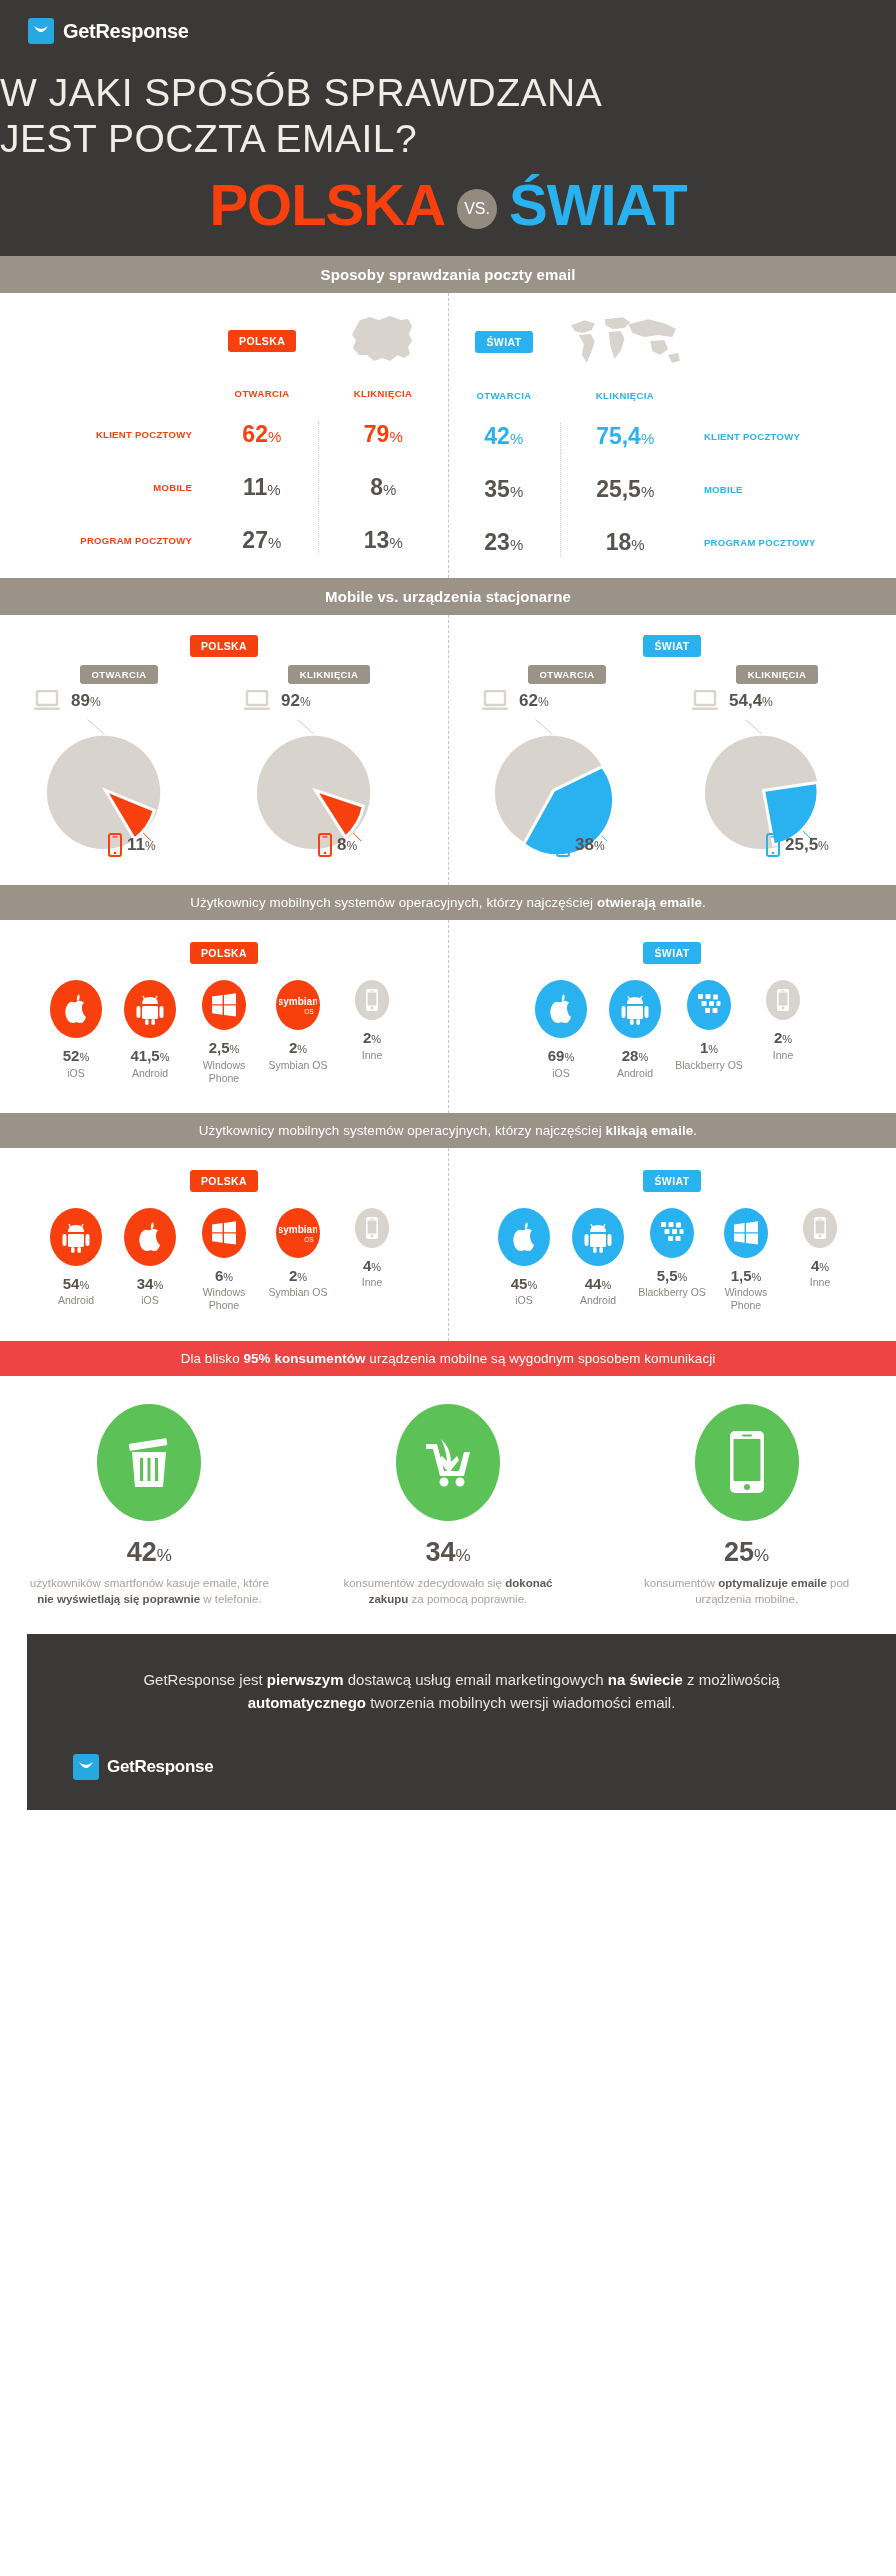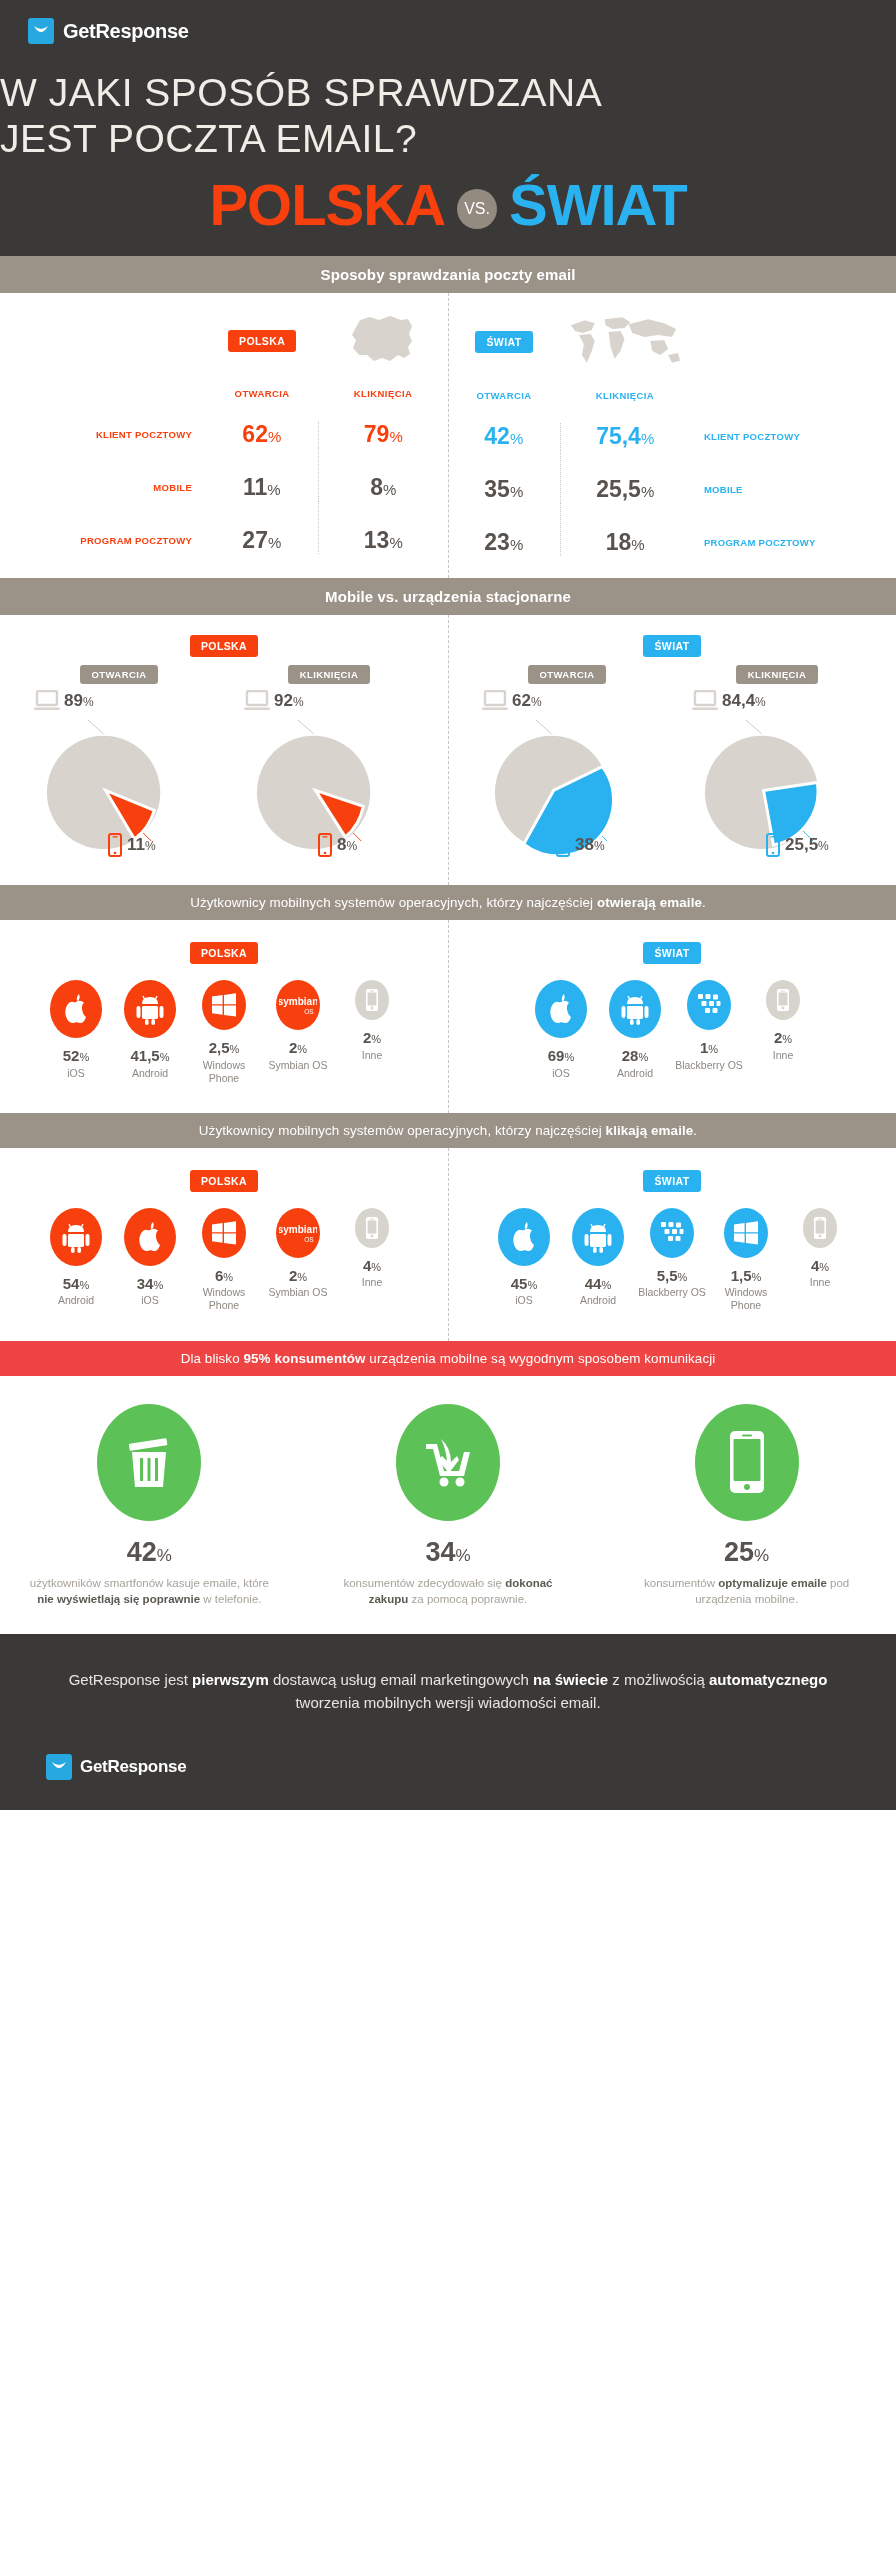--- a/index.html
+++ b/index.html
@@ -88,21 +88,21 @@
   
   .sec-pies { padding: 20px 0 26px 0; }
   .tag-row { text-align: center; margin-bottom: 8px; }
   .pies-wrap { display: flex; justify-content: space-around; padding: 0 14px; }
   .pie-col { width: 50%; display: flex; flex-direction: column; align-items: center; }
   .subtag {
     display: inline-block; background: #9b9288; color: #fff; font-size: 9.5px;
     font-weight: bold; padding: 4px 12px; border-radius: 3px; letter-spacing: 0.4px;
   }
   .pie-box { position: relative; width: 174px; height: 169px; margin-top: 6px; }
-  .pie-legend-top { position: absolute; top: 0; left: 2px; display: flex; align-items: center; gap: 4px; }
+  .pie-legend-top { position: absolute; top: 0; left: 2px; display: flex; align-items: center; gap: 11px; }
   .pie-legend-bot { position: absolute; bottom: 2px; left: 76px; display: flex; align-items: center; gap: 5px; }
   .legend-num { font-size: 17px; font-weight: bold; color: #58534e; white-space: nowrap; }
   .legend-num .pc { font-size: 12px; font-weight: normal; }
 
   
   .sec-os { padding: 22px 0 28px 0; }
   .os-row { display: flex; justify-content: center; align-items: flex-start; gap: 6px; margin-top: 16px; }
   .os-item { width: 68px; text-align: center; }
   .os-bubble {
     width: 52px; height: 58px; border-radius: 50%; margin: 0 auto 10px auto;
@@ -123,21 +123,21 @@
   .g-bubble {
     width: 104px; height: 117px; border-radius: 50%; background: #5cc257;
     margin: 0 auto 16px auto; display: flex; align-items: center; justify-content: center;
   }
   .g-val { font-size: 27px; font-weight: bold; color: #58534e; margin-bottom: 7px; }
   .g-val .pc { font-size: 17px; font-weight: normal; }
   .g-cap { font-size: 11.5px; line-height: 1.45; color: #a8a29a; }
   .g-cap b { color: #5e5953; font-weight: bold; }
 
   
-  .footer { background: #3b3937; padding: 34px 0 30px 0; }
+  .footer { background: #3b3937; padding: 34px 0 30px 0; margin-left: 27px; }
   .foot-claim {
     text-align: center; color: #e8e4de; font-size: 15px; font-weight: 300;
     line-height: 1.55; padding: 0 60px;
   }
   .foot-claim b { font-weight: bold; color: #ffffff; }
   .foot-bottom { display: flex; align-items: flex-start; gap: 30px; padding: 36px 46px 0 46px; }
   .foot-logo { display: flex; align-items: center; gap: 8px; padding-top: 4px; }
   .foot-logo .logo-text { font-size: 17px; }
   .src { color: #9a948d; font-size: 9.5px; line-height: 1.55; max-width: 578px; }
   .src .src-t { font-weight: bold; color: #d4cfc8; display: block; margin-bottom: 1px; }
@@ -354,21 +354,21 @@
         </div>
 
         <div class="pie-col">
           <span class="subtag">KLIKNIĘCIA</span>
           <div class="pie-box">
             <div class="pie-legend-top">
               <svg width="26" height="22" viewBox="0 0 26 22">
                 <rect x="3" y="1" width="20" height="14" rx="1.5" fill="none" stroke="#d8d4cd" stroke-width="2.4"></rect>
                 <rect x="0" y="17.5" width="26" height="2.6" rx="1.3" fill="#d8d4cd"></rect>
               </svg>
-              <span class="legend-num"><span>84,4</span><span class="pc">%</span></span>
+              <span class="legend-num"><span>54,4</span><span class="pc">%</span></span>
             </div>
             <svg width="174" height="169" viewBox="0 0 175 170" style="position:absolute;top:0;left:0">
               <line x1="56" y1="30" x2="72" y2="44" stroke="#cfcac3" stroke-width="1"></line>
               <line x1="112" y1="140" x2="124" y2="152" stroke="#29b2ef" stroke-width="1"></line>
               <ellipse cx="72" cy="103" rx="57" ry="57" fill="#d8d4cd"></ellipse>
               <path d="M74 101 L128 93 A55 55 0 0 1 84 156 Z" fill="#29b2ef" stroke="#ffffff" stroke-width="3"></path>
             </svg>
             <div class="pie-legend-bot">
               <svg width="14" height="24" viewBox="0 0 14 24">
                 <rect x="1" y="1" width="12" height="22" rx="2" fill="none" stroke="#29b2ef" stroke-width="2"></rect>

